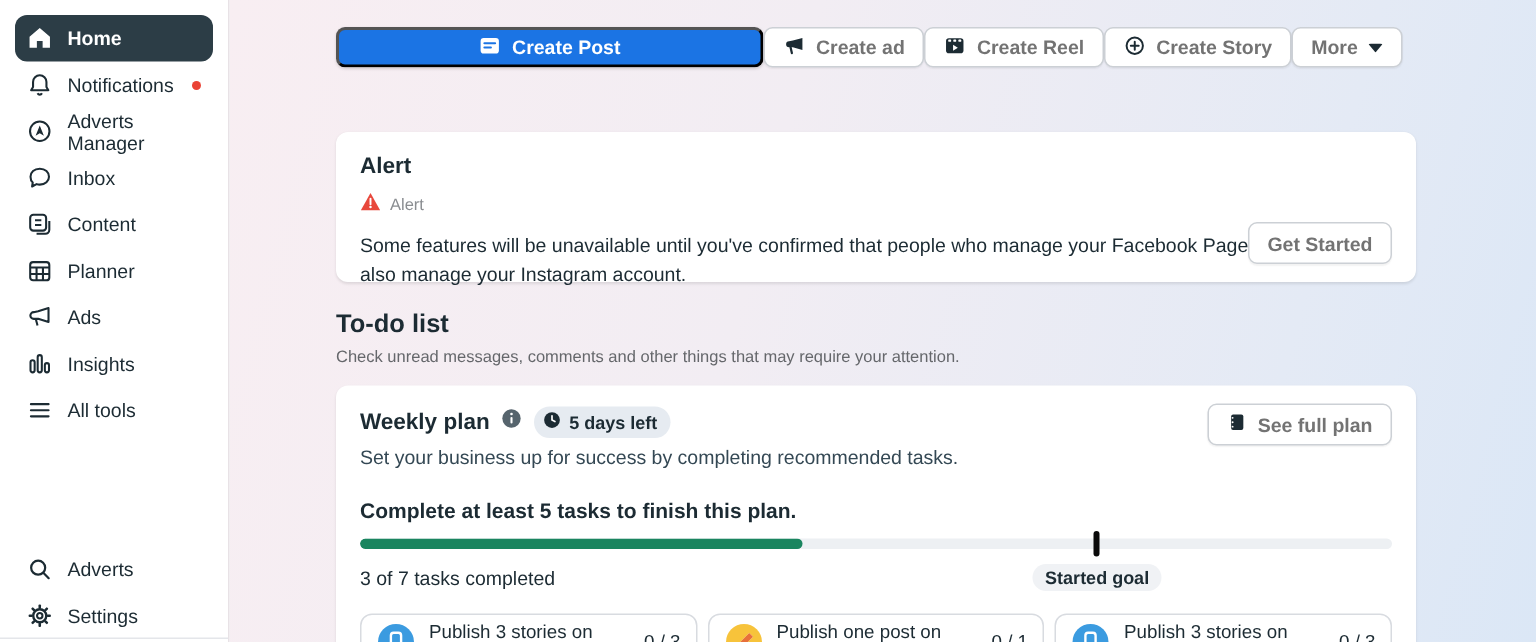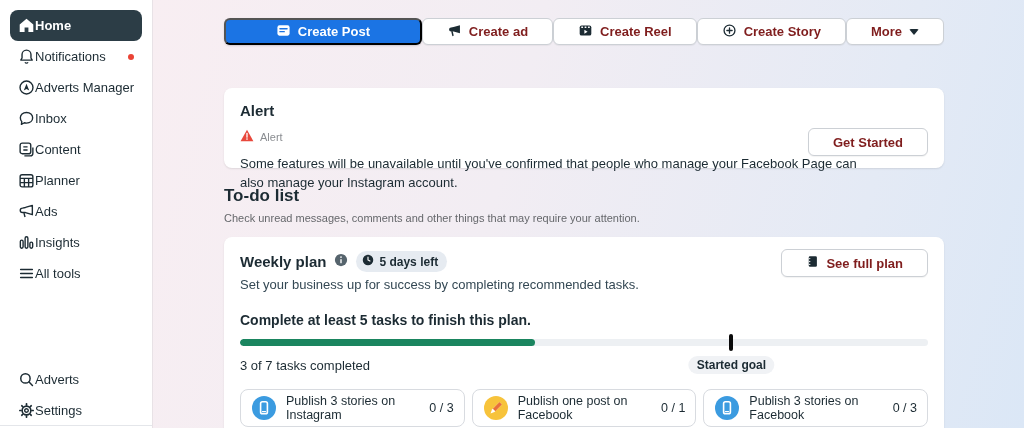--- a/index.html
+++ b/index.html
@@ -2,49 +2,49 @@
 <html><head>
 <meta charset="utf-8">
 <style>
   * { margin:0; padding:0; box-sizing:border-box; }
   html,body { width:1024px; height:428px; overflow:hidden; font-family:"Liberation Sans", sans-serif; }
   body { display:flex; background:#fff; color:#1c2b33; }
 
   
   .sidebar { position:relative; width:153px; min-width:153px; height:428px; background:#fff;
              border-right:1px solid #e8e2e6; padding:10px 10px 0 10px; }
-  .side-item { display:flex; align-items:center; gap:0; height:31px; padding:13px 8px;
+  .side-item { display:flex; align-items:center; gap:10px; height:31px; padding:13px 8px;
                border-radius:8px; font-size:13px; font-weight:500; color:#1c2b33; cursor:pointer; }
   .side-item.active { background:#2c3d46; color:#fff; font-weight:600; }
   .sicon { width:17px; height:17px; display:flex; align-items:center; justify-content:center; flex:none; }
   .sicon svg { width:17px; height:17px; }
   .dot { width:6px; height:6px; border-radius:50%; background:#ea4335; margin-left:auto; }
   .side-footer { position:absolute; left:10px; right:10px; top:364px; }
   .sidebar-bottom-line { position:absolute; left:0; right:0; bottom:2px; border-top:1px solid #e4e6ea; }
 
   
   .main { flex:1; height:428px; padding:18px 0 0 71px;
           background:linear-gradient(105deg,#f8eef2 0%,#f2edf3 40%,#e4eaf5 78%,#dbe7f6 100%); }
   .content { width:720px; }
 
   
   .toolbar { display:flex; gap:0; align-items:center; }
   .btn { display:flex; align-items:center; justify-content:center; gap:7px; height:27px;
          border-radius:6px; font-size:13px; font-weight:600; cursor:pointer; white-space:nowrap; }
   .btn-primary { width:285px; background:#1b74e4; color:#fff; box-shadow:0 1px 2px rgba(0,0,0,.15); }
-  .btn-white { background:#fff; border:1px solid #ccd0d5; color:#7f1d1d; padding:0 24px;
+  .btn-white { background:#fff; border:1px solid #ccd0d5; color:#737373; padding:0 12px;
                box-shadow:0 1px 1px rgba(0,0,0,.05); }
   .btn svg { flex:none; }
   .caret { width:0; height:0; border-left:5px solid transparent; border-right:5px solid transparent;
            border-top:6px solid #1c2b33; border-radius:2px; }
 
   
   .card { background:#fff; border-radius:8px; box-shadow:0 1px 2px rgba(0,0,0,.10); }
 
-  .alert-card { margin-top:43px; padding:14px 16px; position:relative; height:80px; }
+  .alert-card { margin-top:43px; padding:14px 16px; position:relative; height:100px; }
   .alert-title { font-size:15px; font-weight:700; }
   .alert-tag-row { display:flex; align-items:center; gap:6px; margin-top:9px; }
   .alert-tag { font-size:11px; color:#8a8d91; }
   .alert-body { margin-top:9px; font-size:13px; line-height:1.45; max-width:625px; color:#1c2b33; }
   .get-started { position:absolute; right:16px; bottom:12px; height:28px; }
 
   .todo-head { margin-top:18px; font-size:17px; font-weight:700; color:#1c2b33; }
   .todo-sub { margin-top:6px; font-size:11px; color:#65676b; }
 
   .weekly-card { margin-top:13px; padding:14px 16px; position:relative; height:210px; }

